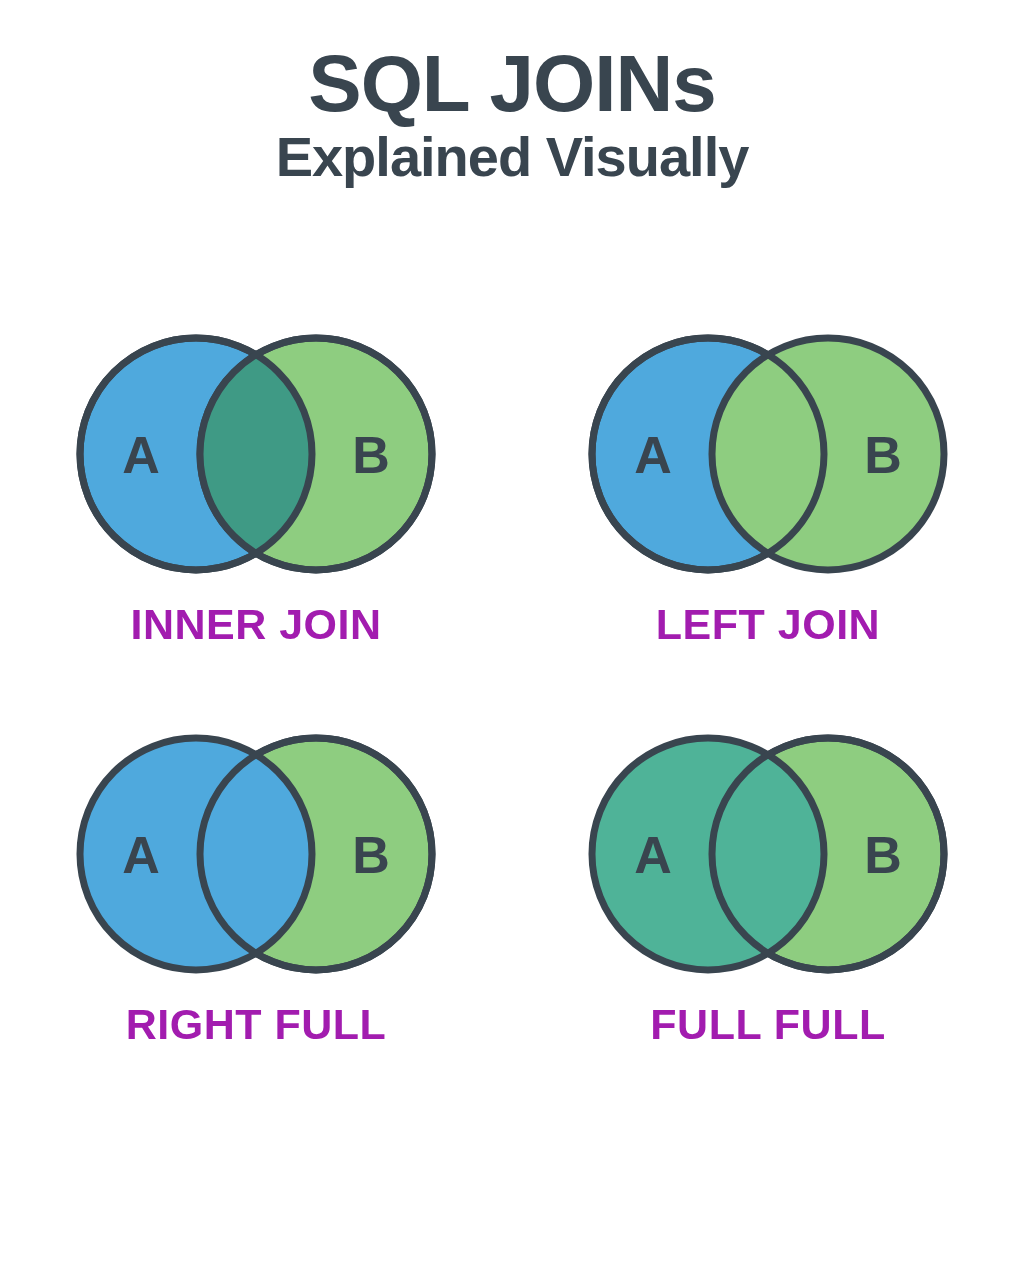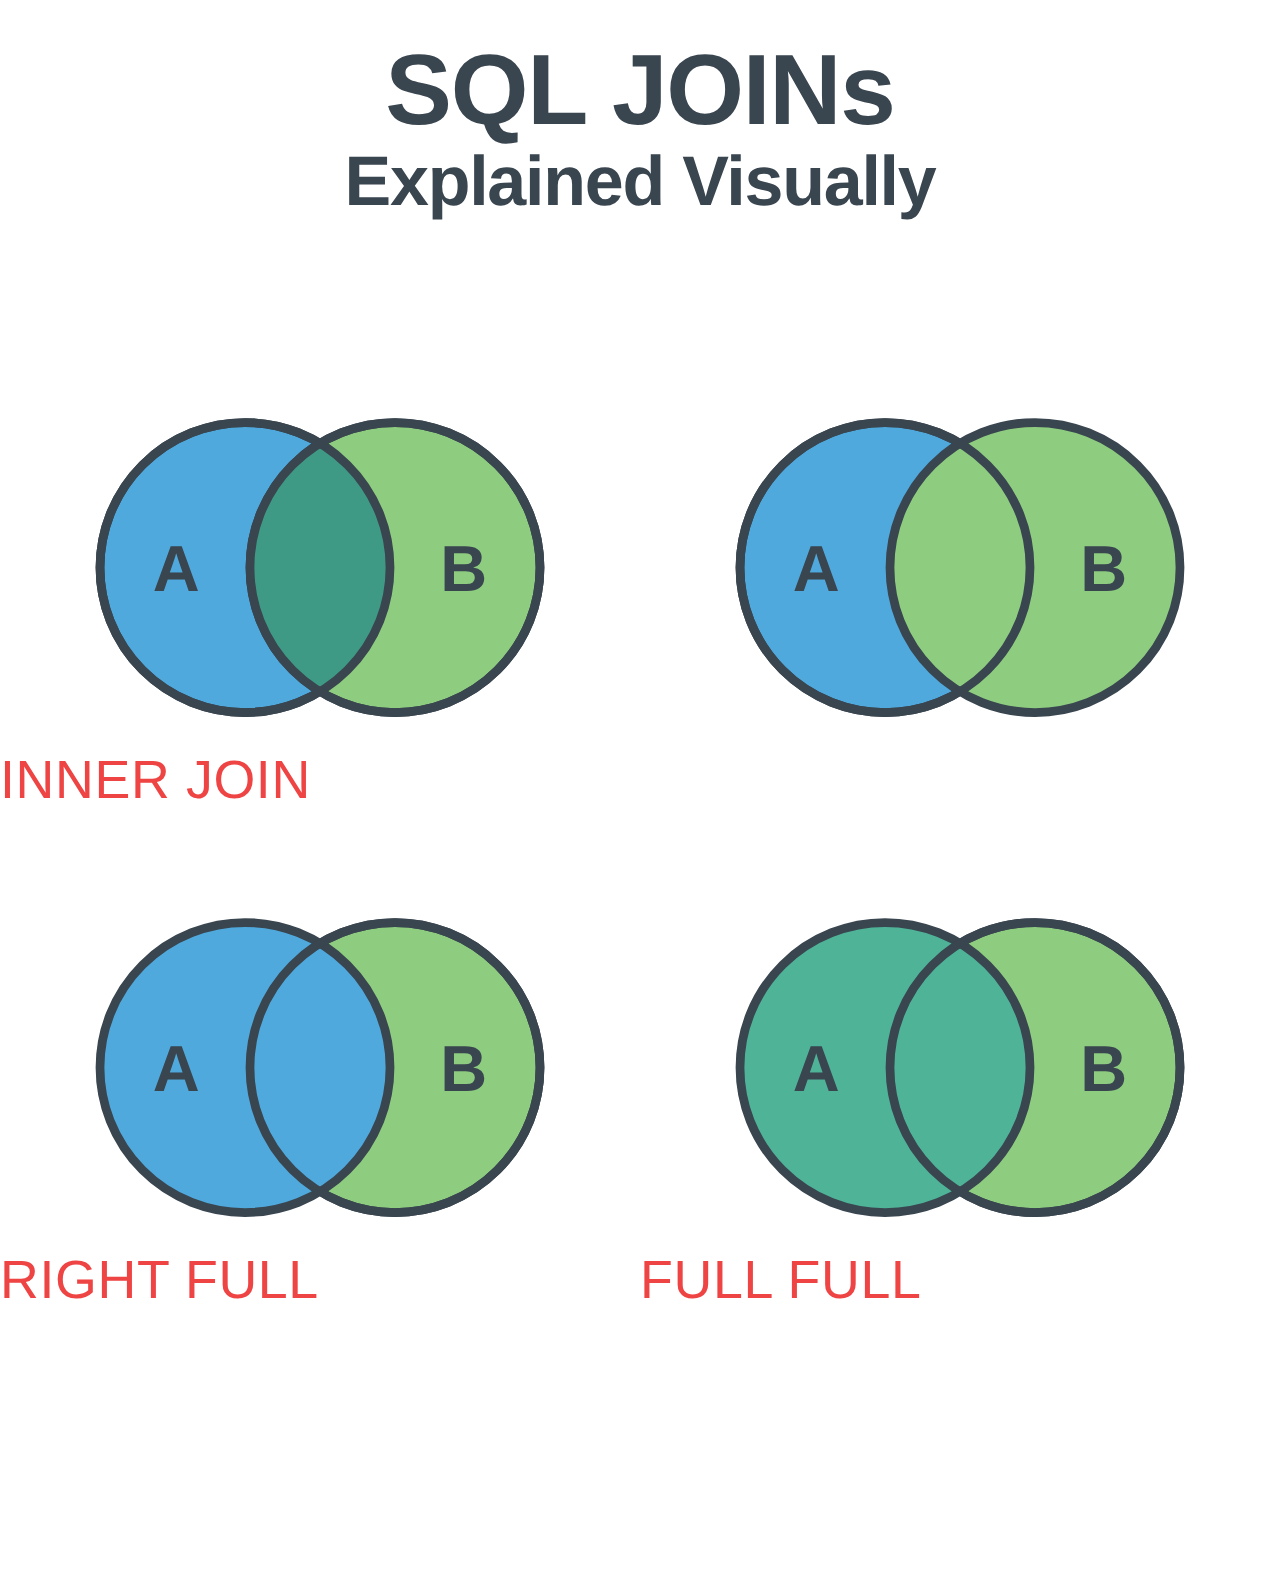--- a/index.html
+++ b/index.html
@@ -22,21 +22,21 @@
     padding-top: 30px;
     text-align: center;
   }
   .title-line {
     display: block;
     font-weight: bold;
     color: #39454f;
     letter-spacing: -1px;
     line-height: 1.06;
   }
-  .title-line-1 { font-size: 80px; }
+  .title-line-1 { font-size: 80px; margin-top: 12px; }
   .title-line-2 { font-size: 56px; }
 
   
   .venn-grid {
     position: absolute;
     top: 300px;
     left: 0;
     width: 1024px;
     display: grid;
     grid-template-columns: 512px 512px;
@@ -55,23 +55,24 @@
     width: 400px;
     height: 280px;
   }
   .venn-svg-wrap svg { display: block; }
 
   .venn-label {
     position: absolute;
     top: 300px;
     left: 0;
     width: 512px;
+    text-align: center;
     font-size: 43px;
-    font-weight: normal;
-    color: #ef4444;
+    font-weight: bold;
+    color: #a21caf;
     letter-spacing: 0.5px;
   }
 
   .set-letter {
     font-family: "Liberation Sans", sans-serif;
     font-size: 52px;
     font-weight: bold;
     fill: #39454f;
   }
 </style>
@@ -110,20 +111,21 @@
   <div class="venn-cell">
     <div class="venn-svg-wrap">
       <svg width="400" height="280" viewBox="0 0 400 280" xmlns="http://www.w3.org/2000/svg">
         <circle cx="140" cy="140" r="116" fill="#4fa9dd" stroke="#39454f" stroke-width="7"></circle>
         <circle cx="260" cy="140" r="116" fill="#8ecd80" stroke="#39454f" stroke-width="7"></circle>
         <circle cx="140" cy="140" r="116" fill="none" stroke="#39454f" stroke-width="7"></circle>
         <text class="set-letter" x="85" y="159" text-anchor="middle" fill="#39454f">A</text>
         <text class="set-letter" x="315" y="159" text-anchor="middle" fill="#39454f">B</text>
       </svg>
     </div>
+    <div class="venn-label">LEFT JOIN</div>
   </div>
 
   <div class="venn-cell">
     <div class="venn-svg-wrap">
       <svg width="400" height="280" viewBox="0 0 400 280" xmlns="http://www.w3.org/2000/svg">
         <circle cx="260" cy="140" r="116" fill="#8ecd80" stroke="#39454f" stroke-width="7"></circle>
         <circle cx="140" cy="140" r="116" fill="#4fa9dd" stroke="#39454f" stroke-width="7"></circle>
         <circle cx="260" cy="140" r="116" fill="none" stroke="#39454f" stroke-width="7"></circle>
         <text class="set-letter" x="85" y="159" text-anchor="middle" fill="#39454f">A</text>
         <text class="set-letter" x="315" y="159" text-anchor="middle" fill="#39454f">B</text>

